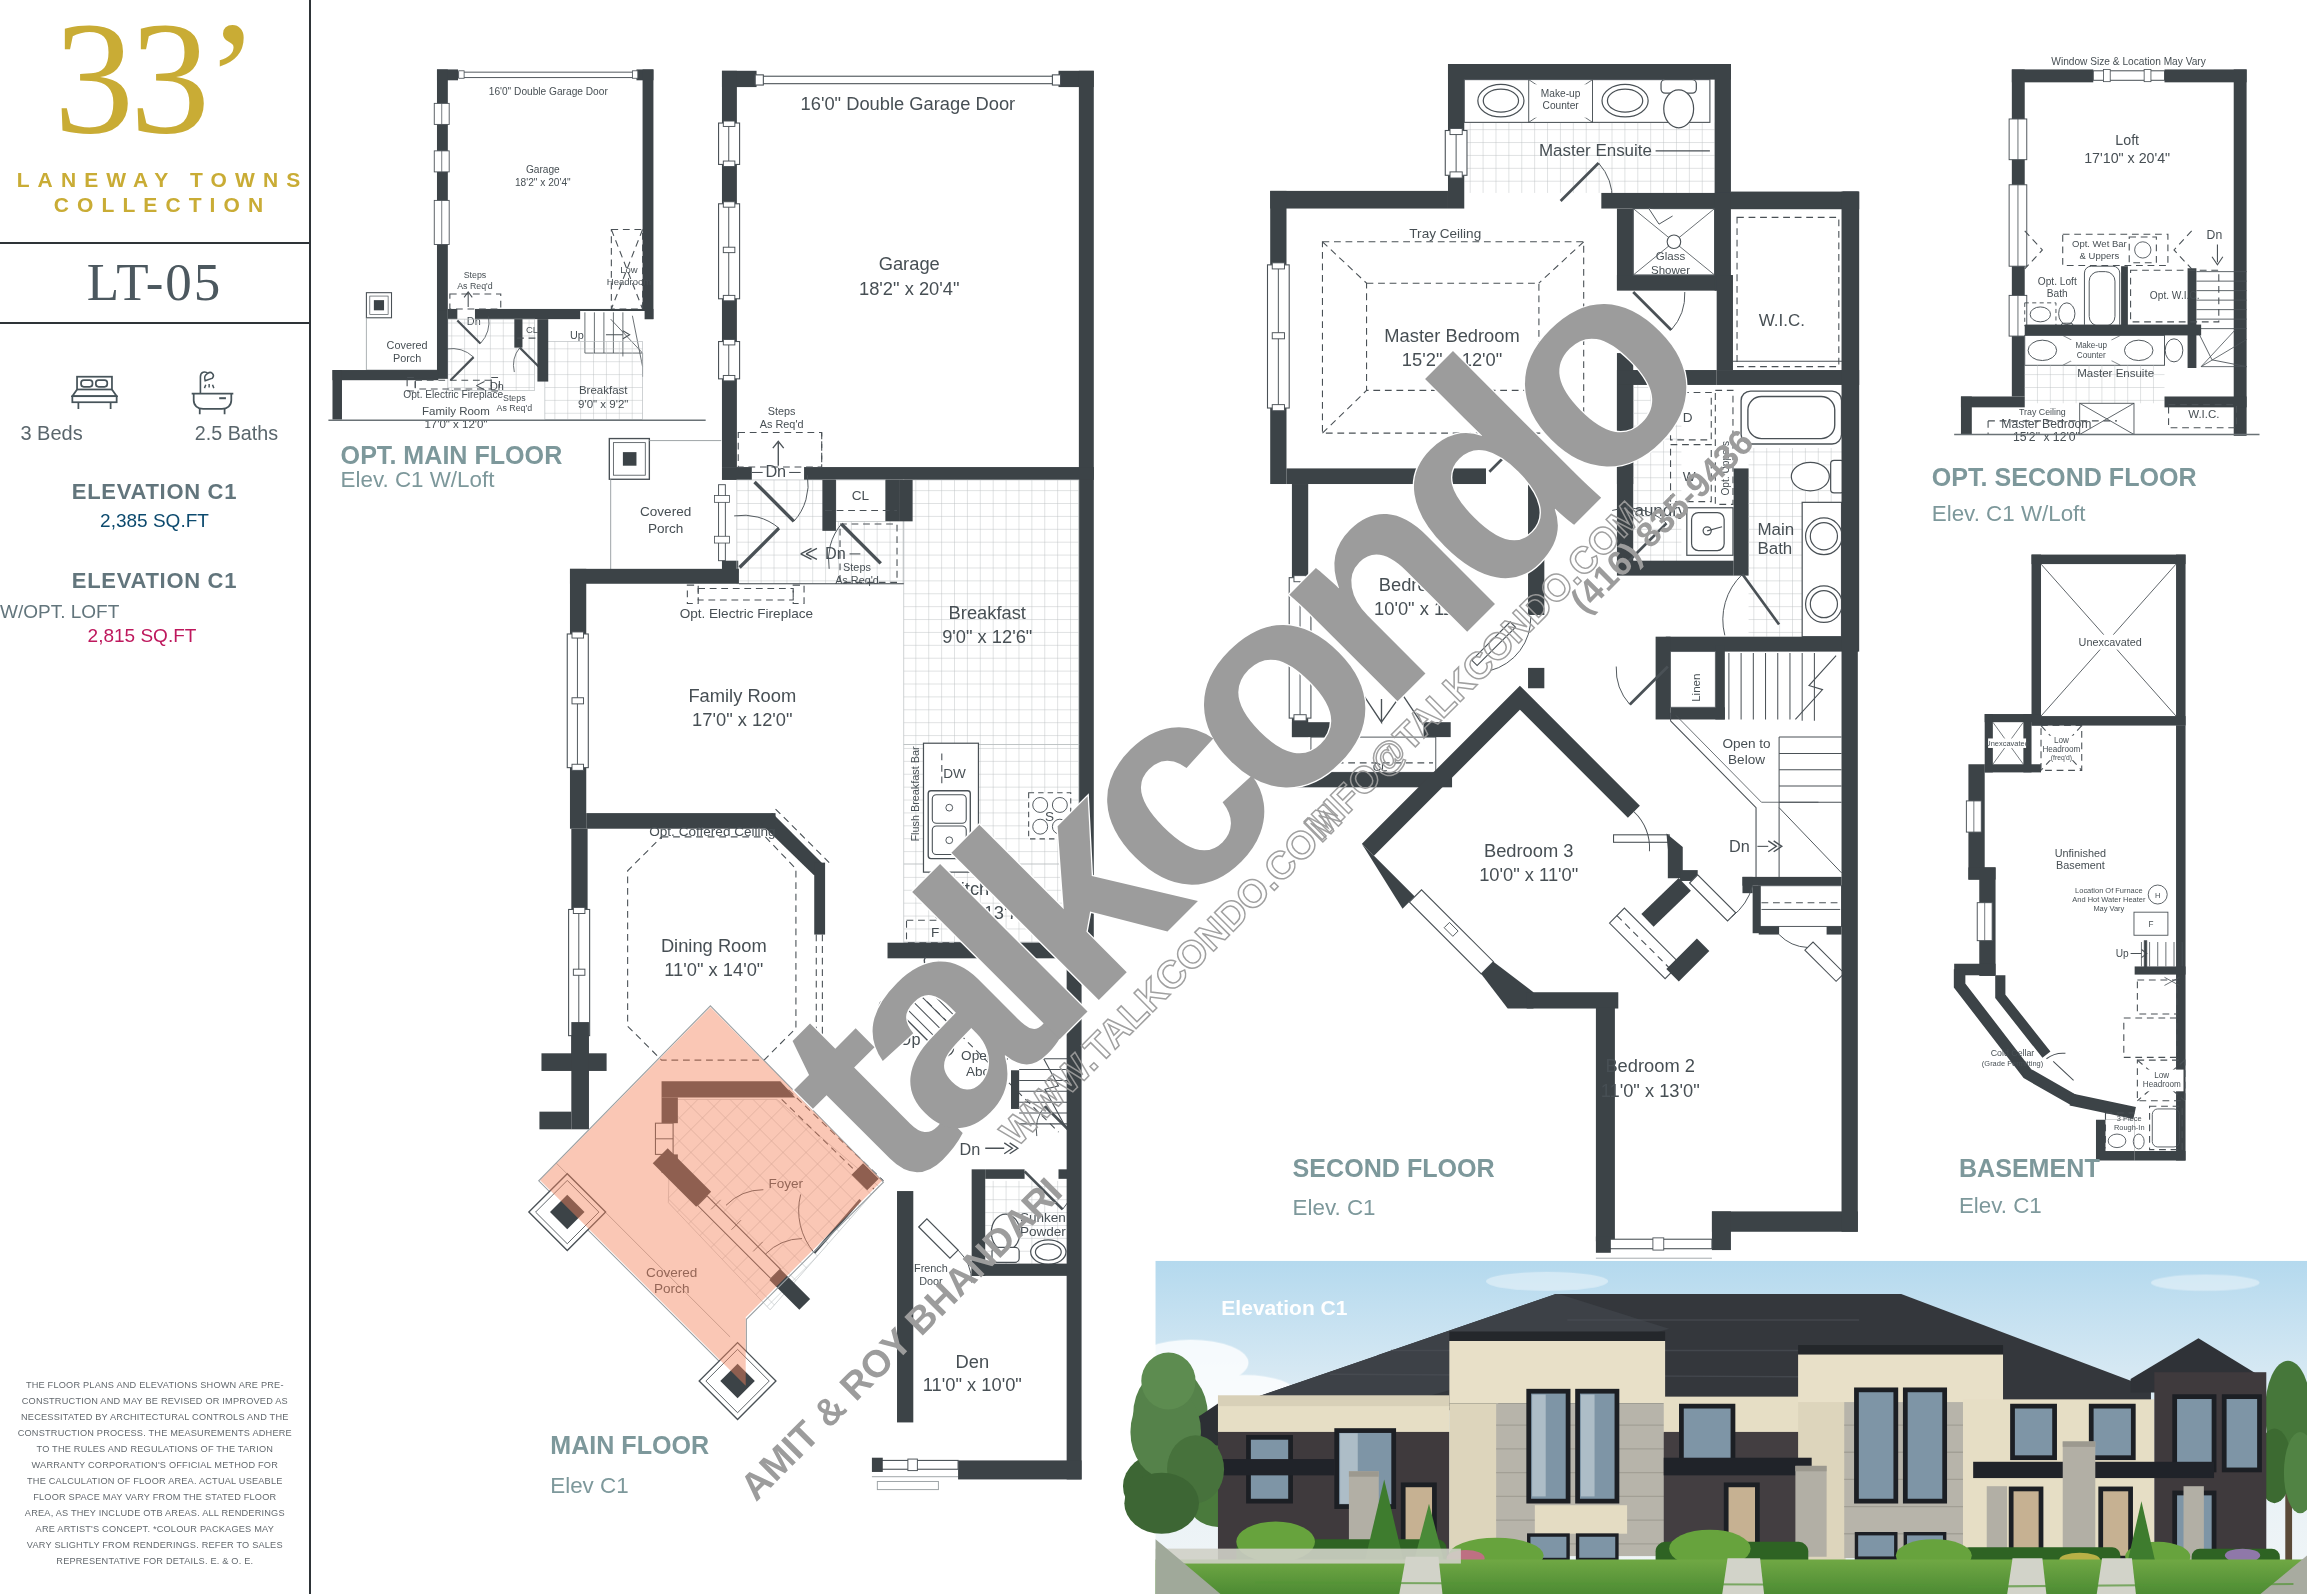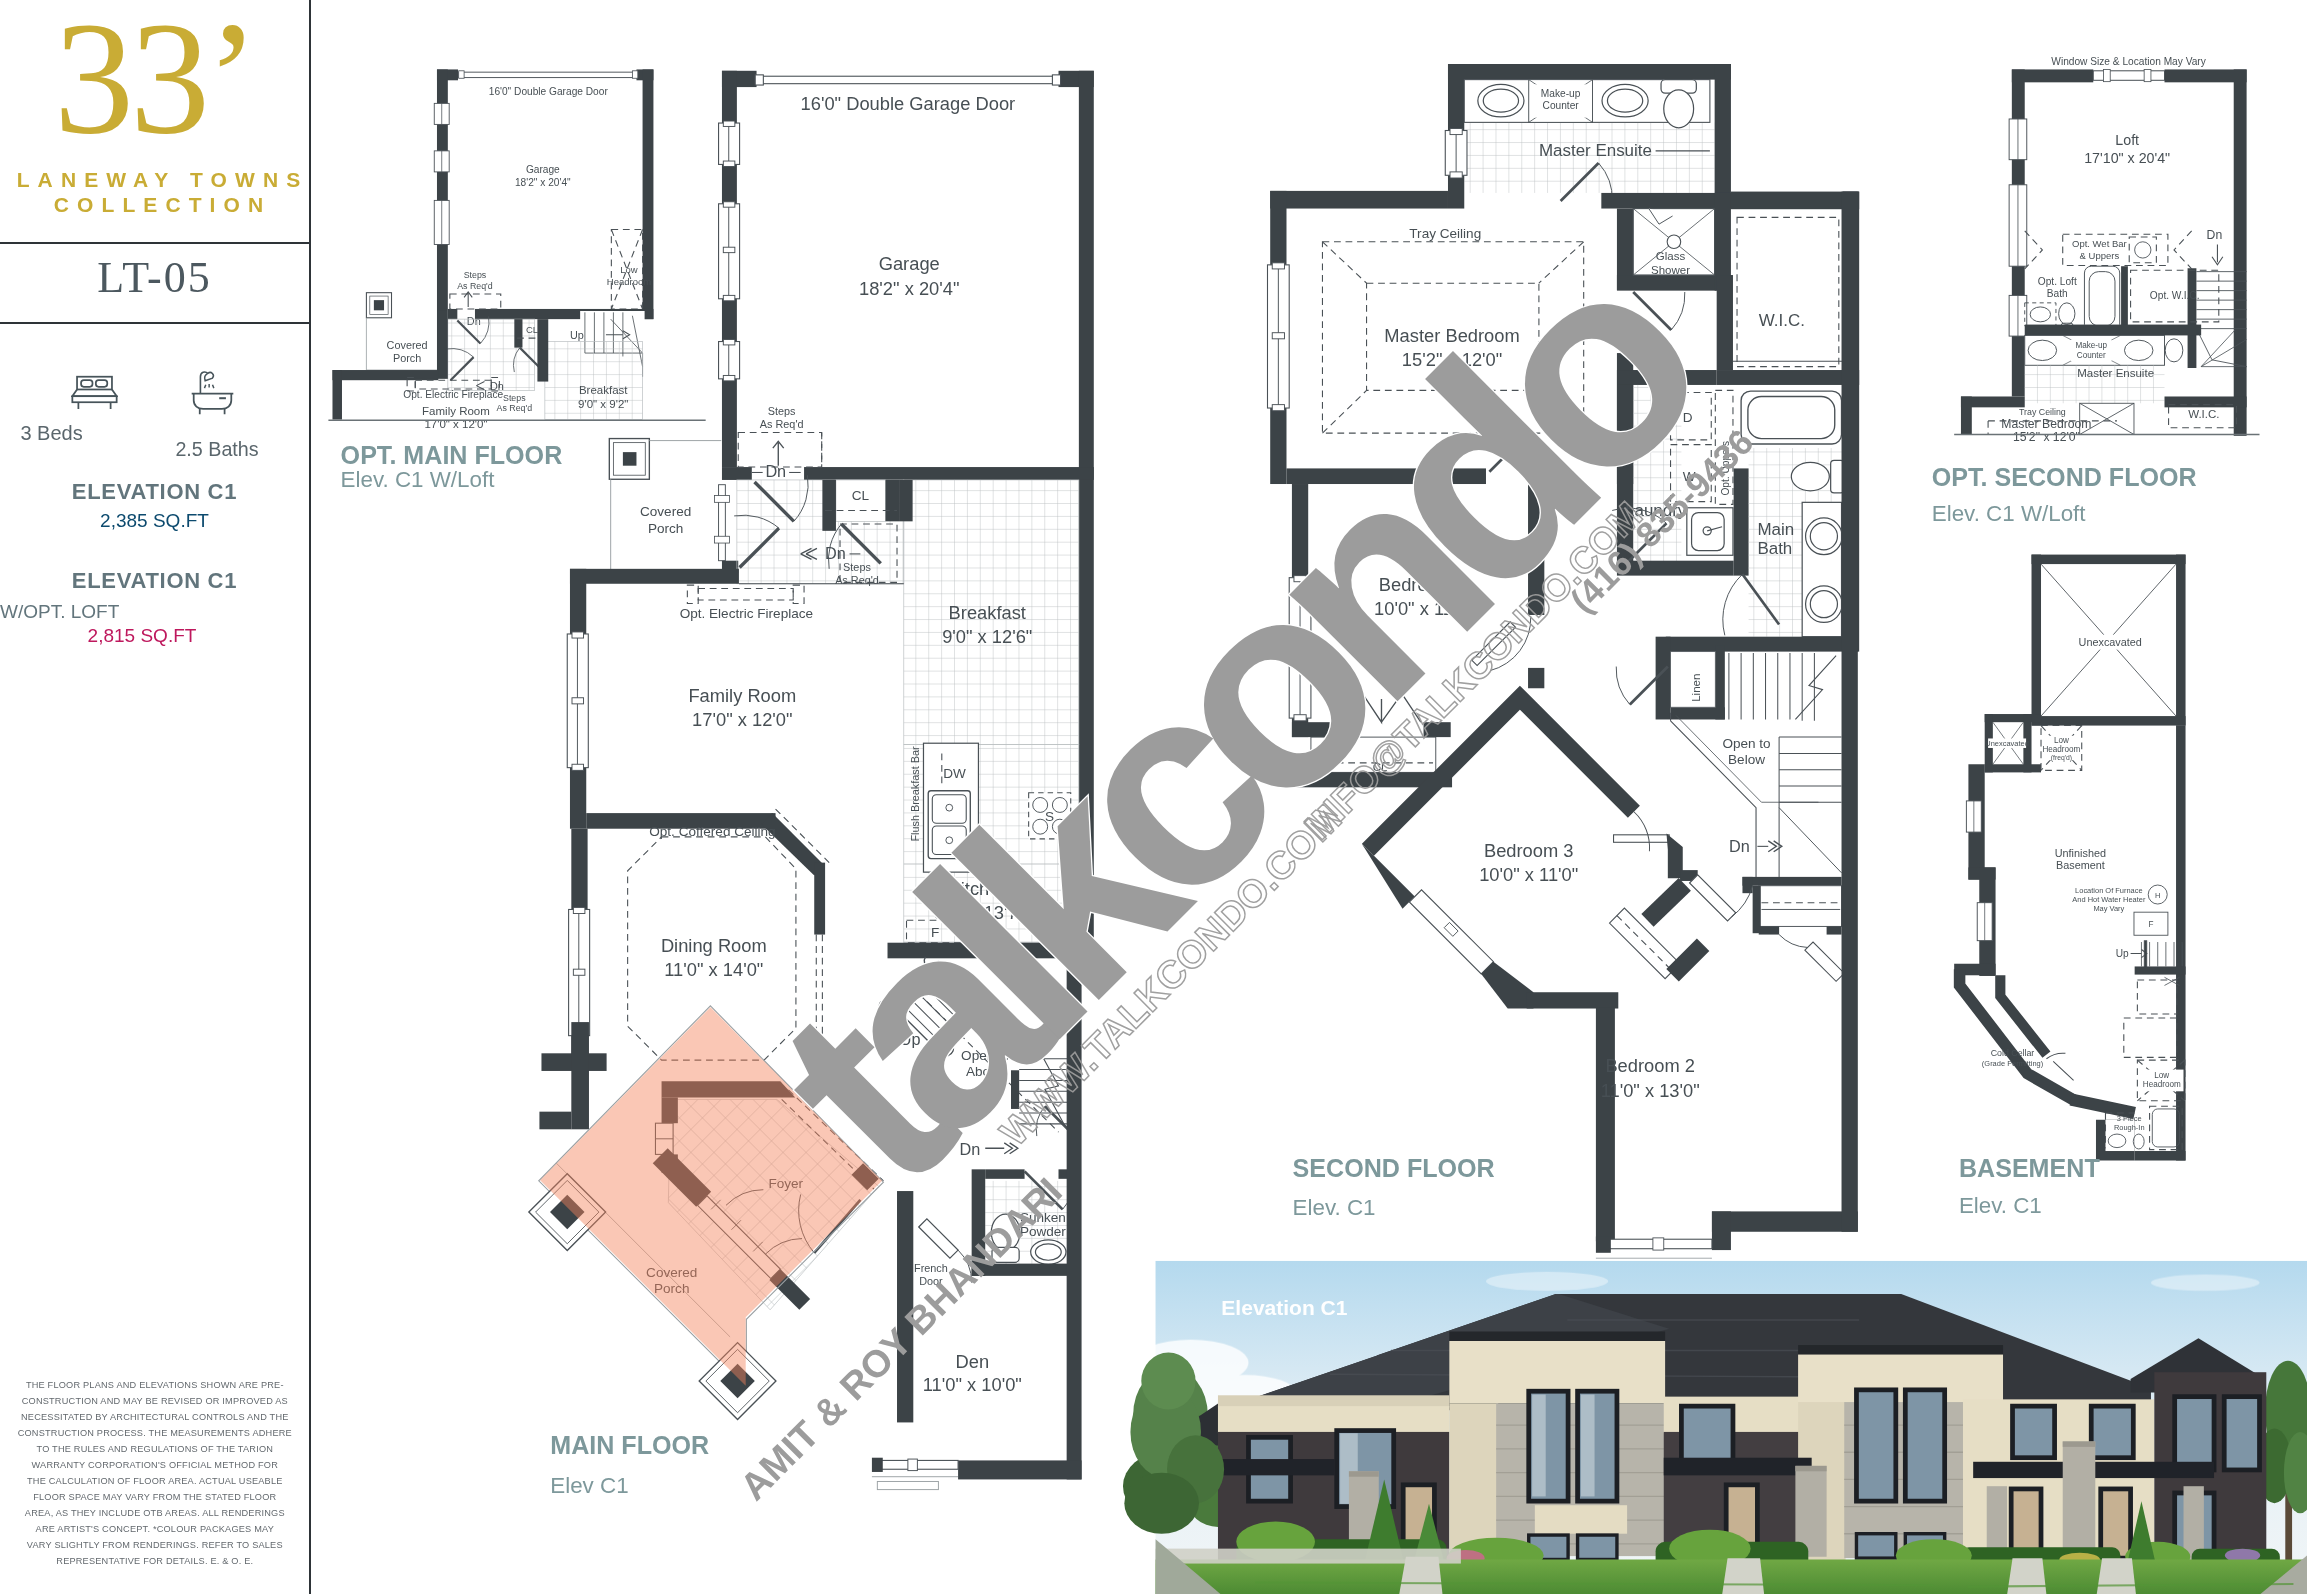--- a/index.html
+++ b/index.html
@@ -13,21 +13,21 @@
 <div id="page">
 
 <div class="abs" style="left:0;top:12.2px;width:309px;text-align:center;color:#c9ac35;">
   <div style="font-family:'Liberation Serif',serif;font-size:160px;line-height:133px;letter-spacing:-4.1px;">33’</div>
 </div>
 
 <div class="abs" style="left:0;top:167px;width:309px;text-align:center;color:#c9ac35;font-size:21px;font-weight:bold;letter-spacing:8.1px;line-height:25px;margin-left:8px;">LANEWAY TOWNS<br>COLLECTION</div>
 
 <div class="abs" style="left:0;top:242px;width:309px;height:2px;background:#2e3438;"></div>
 
-<div class="abs" style="left:0;top:252px;width:309px;text-align:center;color:#4c585f;font-family:'Liberation Serif',serif;font-size:44px;letter-spacing:2px;">LT-05</div>
+<div class="abs" style="left:0;top:252px;width:309px;text-align:center;color:#4c585f;font-family:'Liberation Serif',serif;font-size:53px;letter-spacing:2px;">LT-05</div>
 
 <div class="abs" style="left:0;top:322px;width:309px;height:2px;background:#2e3438;"></div>
 
 <svg class="abs" style="left:71px;top:375px;" width="47" height="37" viewBox="0 0 70 54">
   <g fill="none" stroke="#47545a" stroke-width="2.6">
     <rect x="9" y="2" width="52" height="19"></rect>
     <rect x="15" y="7" width="17" height="10" rx="4"></rect>
     <rect x="37" y="7" width="17" height="10" rx="4"></rect>
     <path d="M9 21 L2 31 L68 31 L61 21"></path>
     <rect x="2" y="31" width="66" height="9"></rect>
@@ -42,21 +42,21 @@
     <path d="M22 25 L20 30 M27 24 L27 29 M32 25 L34 30" stroke-width="2.2"></path>
     <line x1="1" y1="38" x2="63" y2="38"></line>
     <path d="M4 38 L4 48 C4 56 10 61 18 61 L46 61 C54 61 60 56 60 48 L60 38"></path>
     <line x1="42" y1="45" x2="52" y2="45" stroke-width="3"></line>
     <path d="M13 61 L13 69 M50 61 L50 69"></path>
   </g>
 </svg>
 
 <div class="abs" style="left:20.4px;top:422px;width:122px;text-align:left;color:#5a666c;font-size:20px;">3 Beds</div>
 
-<div class="abs" style="left:156px;top:438px;width:122px;text-align:center;color:#5a666c;font-size:19.7px;">2.5 Baths</div>
+<div class="abs" style="left:156px;top:422px;width:122px;text-align:right;color:#5a666c;font-size:19.7px;">2.5 Baths</div>
 
 <div class="abs" style="left:0;top:479px;width:309px;text-align:center;color:#62757c;font-size:22px;font-weight:bold;letter-spacing:0.7px;">ELEVATION C1</div>
 <div class="abs" style="left:0;top:510px;width:309px;text-align:center;color:#0c4a6e;font-size:19px;">2,385 SQ.FT</div>
 
 <div class="abs" style="left:0;top:568px;width:309px;text-align:center;color:#62757c;font-size:22px;font-weight:bold;letter-spacing:0.7px;">ELEVATION C1</div>
 <div class="abs" style="left:0;top:601px;width:309px;text-align:left;color:#62757c;font-size:19px;">W/OPT. LOFT</div>
 <div class="abs" style="left:0;top:625px;width:284px;text-align:center;color:#be185d;font-size:19px;">2,815 SQ.FT</div>
 
 <div class="abs" style="left:6.8px;top:1377px;width:296px;text-align:center;color:#63696e;font-size:9.2px;line-height:16px;letter-spacing:0.2px;">THE FLOOR PLANS AND ELEVATIONS SHOWN ARE PRE-<br>CONSTRUCTION AND MAY BE REVISED OR IMPROVED AS<br>NECESSITATED BY ARCHITECTURAL CONTROLS AND THE<br>CONSTRUCTION PROCESS. THE MEASUREMENTS ADHERE<br>TO THE RULES AND REGULATIONS OF THE TARION<br>WARRANTY CORPORATION'S OFFICIAL METHOD FOR<br>THE CALCULATION OF FLOOR AREA. ACTUAL USEABLE<br>FLOOR SPACE MAY VARY FROM THE STATED FLOOR<br>AREA, AS THEY INCLUDE OTB AREAS. ALL RENDERINGS<br>ARE ARTIST'S CONCEPT. *COLOUR PACKAGES MAY<br>VARY SLIGHTLY FROM RENDERINGS. REFER TO SALES<br>REPRESENTATIVE FOR DETAILS. E. &amp; O. E.</div>
 

